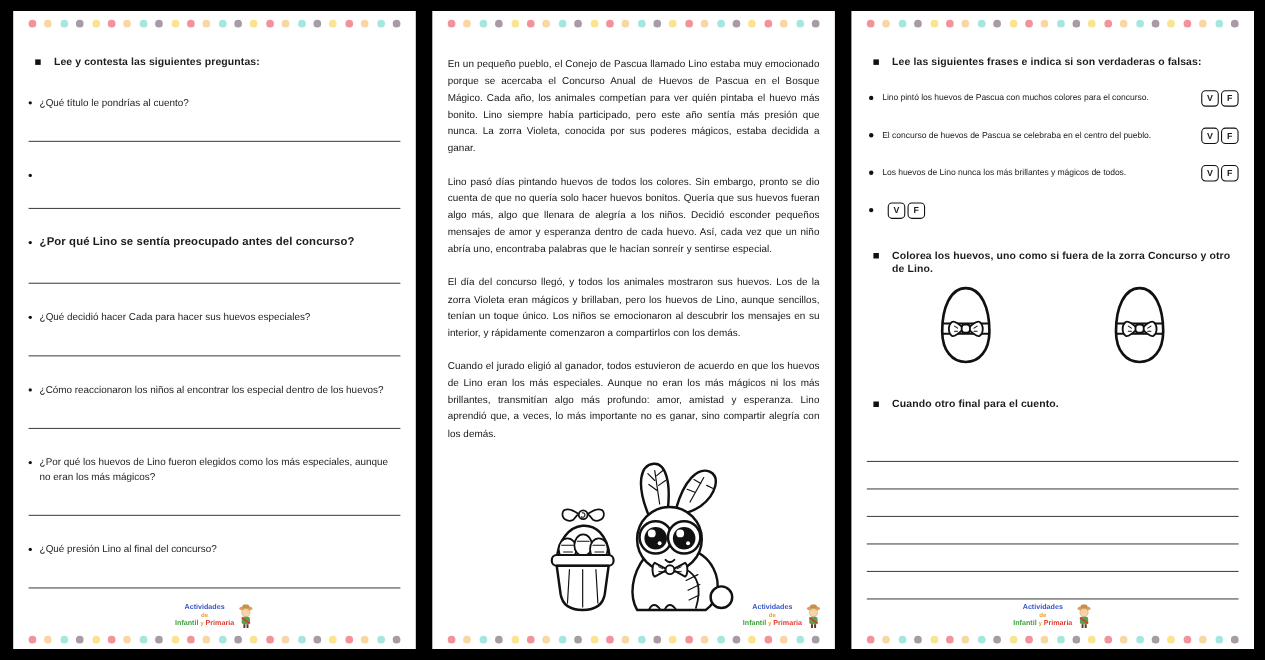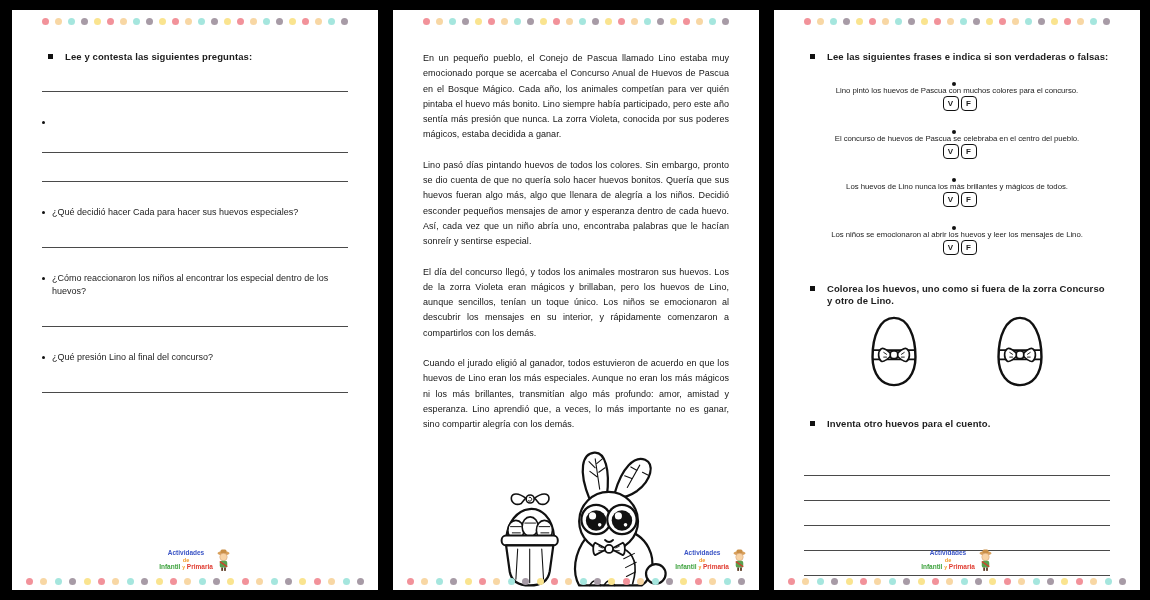--- a/index.html
+++ b/index.html
@@ -2,21 +2,21 @@
 <html><head>
 <meta charset="utf-8">
 <style>
   html,body{margin:0;padding:0;}
   body{background:#000;font-family:"Liberation Sans",sans-serif;}
   .canvas{position:relative;width:1150px;height:600px;background:#000;overflow:hidden;}
   .page{position:absolute;top:10px;width:366px;height:580px;background:#fff;color:#1c1c1c;}
   #page1{left:12px;}
   #page2{left:393px;}
   #page3{left:774px;}
-  .page-inner{padding:0 30px;position:relative;height:100%;box-sizing:border-box;}
+  .page-inner{padding:0 14px;position:relative;height:100%;box-sizing:border-box;}
   .dots{display:flex;justify-content:space-between;height:7px;margin-top:8px;}
   .dots.bottom{position:absolute;left:14px;right:14px;bottom:13px;margin-top:0;}
   .dot{width:7px;height:7px;border-radius:50%;display:block;}
   .sec-header{margin-top:26px;font-size:9.5px;font-weight:bold;letter-spacing:.1px;display:flex;align-items:flex-start;line-height:1.25;}
   .sq-bullet{width:5px;height:5px;background:#111;display:inline-block;margin:3px 12px 0 6px;flex:0 0 auto;}
   .q-block{margin-top:24px;}
   .q-text{font-size:9px;line-height:1.45;display:flex;align-items:flex-start;}
   .q-text.lg{font-size:10.3px;font-weight:bold;letter-spacing:.1px;}
   .mid-bullet{width:3px;height:3px;border-radius:50%;background:#111;display:inline-block;margin:5px 7px 0 0;flex:0 0 auto;}
   .answer-line{border-bottom:1.4px solid #4a4a4a;margin-top:27px;height:1px;}
@@ -26,21 +26,21 @@
   .logo{display:flex;align-items:center;gap:3px;width:fit-content;}
   .logo.center{position:absolute;bottom:26px;left:0;right:0;margin:0 auto;}
   .logo.right{position:absolute;bottom:26px;right:12px;}
   .logo-text{text-align:center;font-weight:bold;line-height:1.15;}
   .logo-l1{color:#3b55c6;font-size:6.5px;}
   .logo-l2{color:#f59a27;font-size:5.5px;}
   .logo-l3{font-size:6.5px;}
   .logo-green{color:#3fa33f;}
   .logo-y{color:#f59a27;font-size:5px;}
   .logo-red{color:#e03c31;}
-  .stmt-row{display:flex;align-items:center;margin-top:19px;flex-direction:column;}
+  .stmt-row{display:flex;align-items:center;margin-top:19px;}
   .stmt-row:first-of-type{margin-top:28px;}
   .rnd-bullet{width:4px;height:4px;border-radius:50%;background:#111;display:inline-block;margin:0 8px 0 2px;flex:0 0 auto;}
   .stmt-text{font-size:7.8px;letter-spacing:-.05px;white-space:nowrap;overflow:hidden;flex:1 1 auto;line-height:1.3;}
   .vf-group{display:flex;gap:2px;margin-left:5px;flex:0 0 auto;}
   .vf-box{width:14px;height:13px;border:1.5px solid #111;border-radius:4px;display:flex;align-items:center;justify-content:center;font-size:8px;font-weight:bold;background:#fff;}
   .eggs-row{display:flex;justify-content:space-between;padding:0 62px;margin-top:8px;}
   .write-line{border-bottom:1.4px solid #4a4a4a;height:1px;margin-top:23px;}
   .write-line.first{margin-top:44px;}
   svg{display:block;}
   .egg-svg{width:56px;height:73px;}
@@ -79,42 +79,57 @@
           <span class="dot" style="background: rgb(165, 230, 222);"></span>
           <span class="dot" style="background: rgb(167, 155, 166);"></span>
         </div>
 
       <div class="sec-header">
         <span class="sq-bullet"></span>
         <span>Lee y contesta las siguientes preguntas:</span>
       </div>
 
       <div class="q-block">
-        <div class="answer-line"></div>
-      </div>
-      <div class="q-block">
-        <div class="q-text">
-            <span class="mid-bullet"></span>
-          </div>
-        <div class="answer-line"></div>
-      </div>
-      <div class="q-block">
+        <div class="q-text">
+            <span class="mid-bullet"></span>
+            <span>¿Qué título le pondrías al cuento?</span>
+          </div>
+        <div class="answer-line"></div>
+      </div>
+      <div class="q-block">
+        <div class="q-text">
+            <span class="mid-bullet"></span>
+          </div>
+        <div class="answer-line"></div>
+      </div>
+      <div class="q-block">
+        <div class="q-text lg">
+            <span class="mid-bullet"></span>
+            <span>¿Por qué Lino se sentía preocupado antes del concurso?</span>
+          </div>
         <div class="answer-line"></div>
       </div>
       <div class="q-block">
         <div class="q-text">
             <span class="mid-bullet"></span>
             <span>¿Qué decidió hacer Cada para hacer sus huevos especiales?</span>
           </div>
         <div class="answer-line"></div>
       </div>
       <div class="q-block">
         <div class="q-text">
             <span class="mid-bullet"></span>
             <span>¿Cómo reaccionaron los niños al encontrar los especial dentro de los huevos?</span>
+          </div>
+        <div class="answer-line"></div>
+      </div>
+      <div class="q-block">
+        <div class="q-text">
+            <span class="mid-bullet"></span>
+            <span>¿Por qué los huevos de Lino fueron elegidos como los más especiales, aunque no eran los más mágicos?</span>
           </div>
         <div class="answer-line"></div>
       </div>
       <div class="q-block">
         <div class="q-text">
             <span class="mid-bullet"></span>
             <span>¿Qué presión Lino al final del concurso?</span>
           </div>
         <div class="answer-line"></div>
       </div>
@@ -352,21 +367,20 @@
       <div class="stmt-row">
         <span class="rnd-bullet"></span>
         <span class="stmt-text">Los huevos de Lino nunca los más brillantes y mágicos de todos.</span>
         <span class="vf-group">
             <span class="vf-box">V</span>
             <span class="vf-box">F</span>
           </span>
       </div>
       <div class="stmt-row">
         <span class="rnd-bullet"></span>
-        <span class="stmt-text">Los niños se emocionaron al abrir los huevos y leer los mensajes de Lino.</span>
         <span class="vf-group">
             <span class="vf-box">V</span>
             <span class="vf-box">F</span>
           </span>
       </div>
 
       <div class="sec-header" style="margin-top:28px;">
         <span class="sq-bullet"></span>
         <span>Colorea los huevos, uno como si fuera de la zorra Concurso y otro de Lino.</span>
       </div>
@@ -385,21 +399,21 @@
           <path d="M7.6 37.5 L52.4 37.5 M7.2 47.5 L52.8 47.5" stroke-width="1.8"></path>
           <path d="M28 42.5 C23 37.5 18.5 35 16.5 36 C12.5 39 12.5 46.5 16.5 49.5 C18.5 50.5 23 47.5 28 42.5 Z" fill="#fff" stroke-width="1.8"></path>
           <path d="M32 42.5 C37 37.5 41.5 35 43.5 36 C47.5 39 47.5 46.5 43.5 49.5 C41.5 50.5 37 47.5 32 42.5 Z" fill="#fff" stroke-width="1.8"></path>
           <rect x="26" y="38.5" width="8" height="8" rx="3" fill="#fff" stroke-width="1.8"></rect>
           <path d="M19 40 l3 2 M19 45 h3 M41 40 l-3 2 M41 45 h-3" stroke-width="1"></path>
         </svg>
       </div>
 
       <div class="sec-header" style="margin-top:30px;">
         <span class="sq-bullet"></span>
-        <span>Inventa otro huevos para el cuento.</span>
+        <span>Cuando otro final para el cuento.</span>
       </div>
 
       <div class="write-line first"></div>
       <div class="write-line"></div>
       <div class="write-line"></div>
       <div class="write-line"></div>
       <div class="write-line"></div>
       <div class="write-line"></div>
 
       <div class="logo center">

